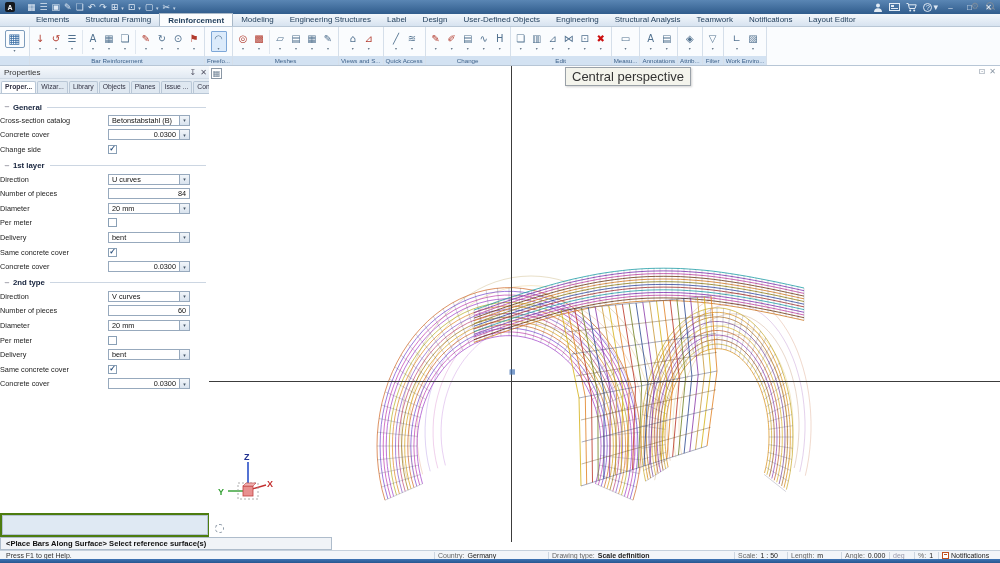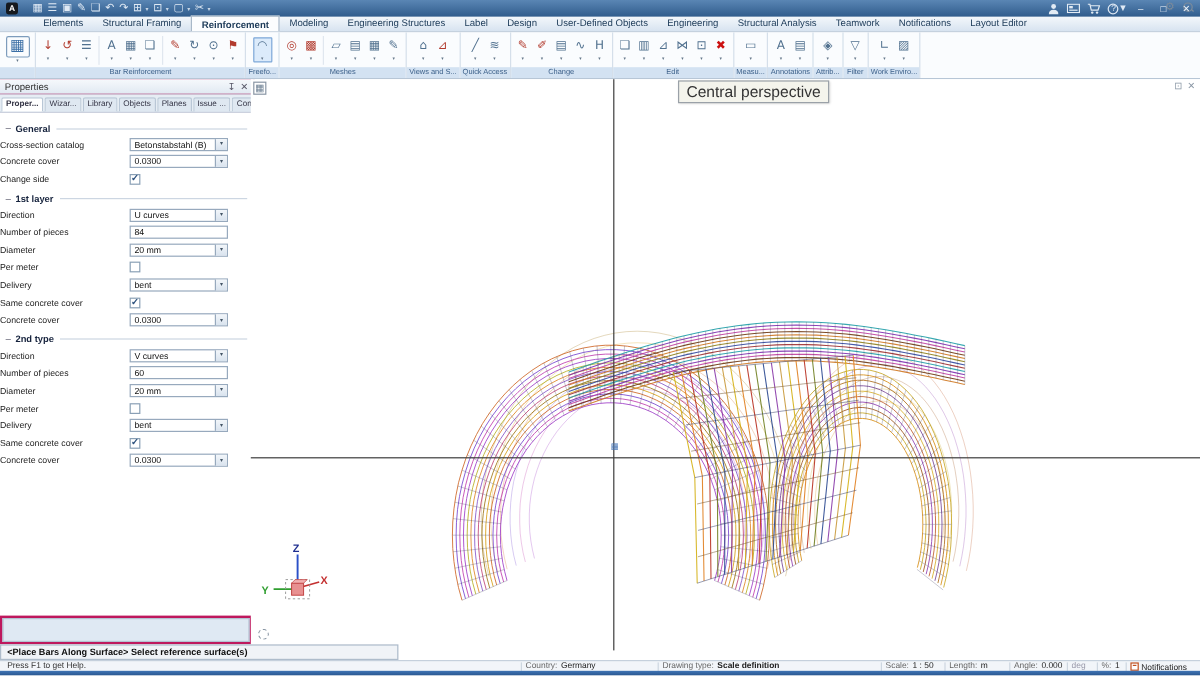--- a/index.html
+++ b/index.html
@@ -38,37 +38,37 @@
   .rgroup{display:flex;flex-direction:column;border-right:1px solid #d5dfea;}
   .rg-icons{flex:1;display:flex;align-items:center;justify-content:center;padding:1px 2px;gap:0;}
   .rg-label{height:9px;background:#d3e2f2;color:#3d618a;font-size:6.2px;text-align:center;line-height:9px;white-space:nowrap;padding:0 2px;overflow:hidden;}
   .ricon{width:16px;display:flex;flex-direction:column;align-items:center;cursor:pointer;}
   .ricon .g{font-size:10px;height:14px;line-height:14px;}
   .ricon .caret{font-size:4px;line-height:5px;color:#66788a;}
   .ricon.selected{border:1px solid #7da7d8;background:#dcebfb;border-radius:1px;}
   .vsep{width:1px;height:24px;background:#e0e7ef;margin:0 2px;flex:0 0 auto;}
 
   
-  .panel{position:absolute;top:66px;left:0;width:212px;height:471px;background:#be185d;border-right:1px solid #c2cedb;}
+  .panel{position:absolute;top:66px;left:0;width:212px;height:471px;background:#4d7c0f;border-right:1px solid #c2cedb;}
   .p-header{height:13px;display:flex;align-items:center;padding:0 4px;font-size:8px;color:#333;background:linear-gradient(#f6f9fc,#e1e9f2);border-bottom:1px solid #d0dae5;}
   .p-header .sp{flex:1;}
   .p-hicon{font-size:8px;color:#556;margin-left:4px;cursor:pointer;}
   .p-tabs{display:flex;gap:1px;padding:2px 1px 0 1px;height:15px;background:#e6edf4;border-bottom:1px solid #b9c7d6;}
   .ptab{font-size:6.8px;padding:1px 3px;background:#dfe8f1;border:1px solid #b9c7d6;border-bottom:none;border-radius:2px 2px 0 0;color:#334;white-space:nowrap;cursor:pointer;}
   .ptab.active{background:#fff;font-weight:bold;}
   .p-form{position:absolute;top:28px;bottom:24px;left:0;right:0;background:#fff;overflow:hidden;padding-top:4px;}
   .sec{display:flex;align-items:center;padding-left:4px;height:12px;margin-top:3px;cursor:pointer;}
   .sec .m{font-size:7px;color:#667;margin-right:3px;}
   .sec .t{font-weight:bold;font-size:7.8px;color:#15223c;white-space:nowrap;margin-right:5px;}
   .sec .hr{flex:1;height:1px;background:#ccd6e2;margin-right:5px;}
   .frow{display:flex;align-items:center;height:14.6px;}
   .flabel{width:108px;text-align:left;padding-right:5px;font-size:7.3px;color:#222;white-space:nowrap;}
   .fctrl{width:82px;height:11px;border:1px solid #97a9bd;background:#fff;display:flex;align-items:center;font-size:7.3px;cursor:pointer;}
   .fctrl .val{flex:1;padding:0 3px;white-space:nowrap;overflow:hidden;color:#111;}
-  .fctrl.center .val{text-align:left;}
+  .fctrl.center .val{text-align:right;}
   .fctrl .arrow{width:10px;align-self:stretch;border-left:1px solid #97a9bd;background:linear-gradient(#f2f6fa,#d9e3ee);font-size:5px;color:#456;display:flex;align-items:center;justify-content:center;}
   .fcheck{width:9px;height:9px;border:1px solid #8aa0b6;background:#fff;font-size:8px;line-height:8px;color:#2a4f7c;display:flex;align-items:center;justify-content:center;font-weight:bold;cursor:pointer;}
   .p-bottombox{position:absolute;bottom:2px;left:2px;right:3px;height:20px;background:#dfe9f3;border:1px solid #b3c2d2;}
 
   
   .viewport{position:absolute;top:66px;left:209px;width:791px;height:484px;background:#fff;}
   .vp-menu-icon{position:absolute;left:2px;top:2px;width:11px;height:11px;border:1px solid #8a97a5;color:#6c7f92;font-size:8px;line-height:9px;text-align:center;cursor:pointer;}
   .vp-ctrls{position:absolute;right:4px;top:1px;display:flex;gap:4px;color:#8a97a5;font-size:8px;}
   .vp-ctrls span{cursor:pointer;}
   .crossv{position:absolute;left:302px;top:0;width:1px;height:476px;background:#3c3c3c;}

